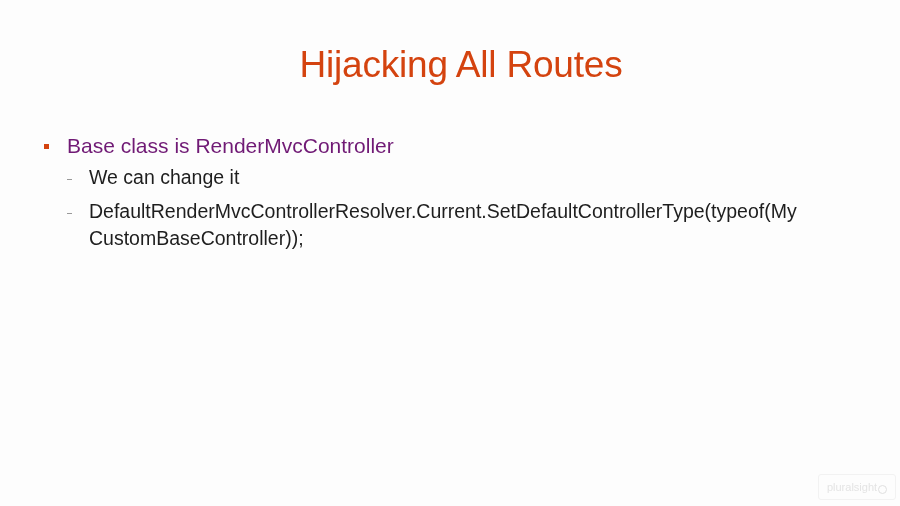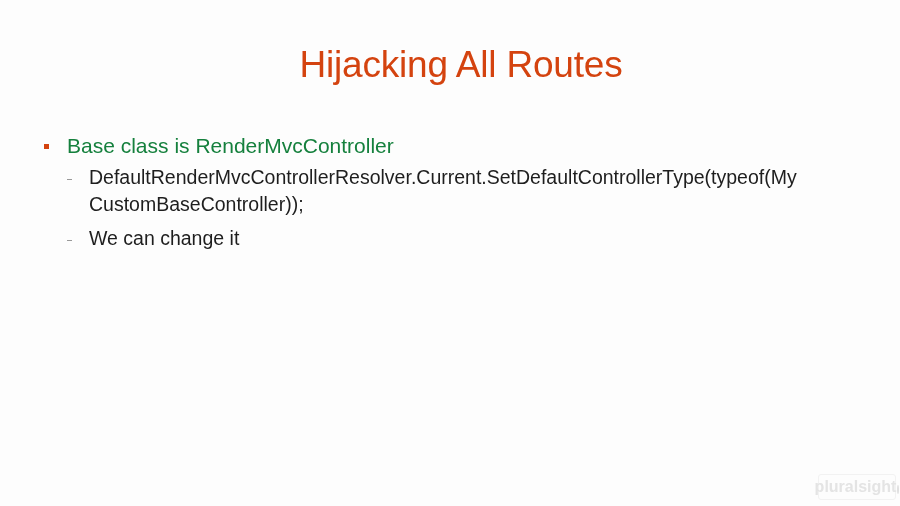--- a/index.html
+++ b/index.html
@@ -15,21 +15,21 @@
       position: absolute; left: 0; right: 0; top: 44px;
       text-align: center;
       font-size: 37px;
       color: #d4430f;
       letter-spacing: -0.2px;
       padding-left: 22px;
     }
     .bullets { position: absolute; left: 44px; top: 131px; width: 840px; }
     .lvl1 {
       display: flex; align-items: flex-start;
-      font-size: 21px; line-height: 30px; color: #15803d;
+      font-size: 21px; line-height: 30px; color: #701a75;
     }
     .sq {
       width: 5px; height: 5px; background: #d4430f;
       margin-top: 13px; margin-right: 18px; flex: none;
     }
     .lvl2 {
       display: flex; align-items: flex-start;
       margin-left: 23px;
       font-size: 19.5px; line-height: 27px; color: #1e1e1e;
       margin-top: 3px;
@@ -38,45 +38,45 @@
     .dash {
       width: 5px; height: 1px; background: #999;
       margin-top: 15px; margin-right: 17px; flex: none;
     }
     .lvl2 .txt { width: 780px; word-break: break-word; }
     .logo {
       position: absolute; right: 4px; bottom: 6px;
       width: 76px; height: 24px;
       border: 1px solid #f2f2f2; border-radius: 3px;
       display: flex; align-items: center; justify-content: center;
-      font-size: 16px; color: #e4e4e4; font-weight: bold;
+      font-size: 11px; color: #e4e4e4; font-weight: normal;
     }
     .logo .play {
       display: inline-block; width: 7px; height: 7px; border-radius: 50%;
       border: 1px solid #e0e0e0; margin-left: 1px; margin-top: 4px;
     }
   </style>
 </head>
 <body>
 
 <div class="slide">
   <div class="title">Hijacking All Routes</div>
 
   <div class="bullets">
     <div class="lvl1">
       <span class="sq"></span>
       <span>Base class is RenderMvcController</span>
     </div>
     <div class="lvl2">
       <span class="dash"></span>
-      <span class="txt">DefaultRenderMvcControllerResolver.Current.SetDefaultControllerType(typeof(My CustomBaseController));</span>
+      <span class="txt">We can change it</span>
     </div>
     <div class="lvl2">
       <span class="dash"></span>
-      <span class="txt">We can change it</span>
+      <span class="txt">DefaultRenderMvcControllerResolver.Current.SetDefaultControllerType(typeof(My CustomBaseController));</span>
     </div>
   </div>
 
   <div class="logo">
     <span>pluralsight</span>
     <span class="play"></span>
   </div>
 </div>
 
 </body></html>

